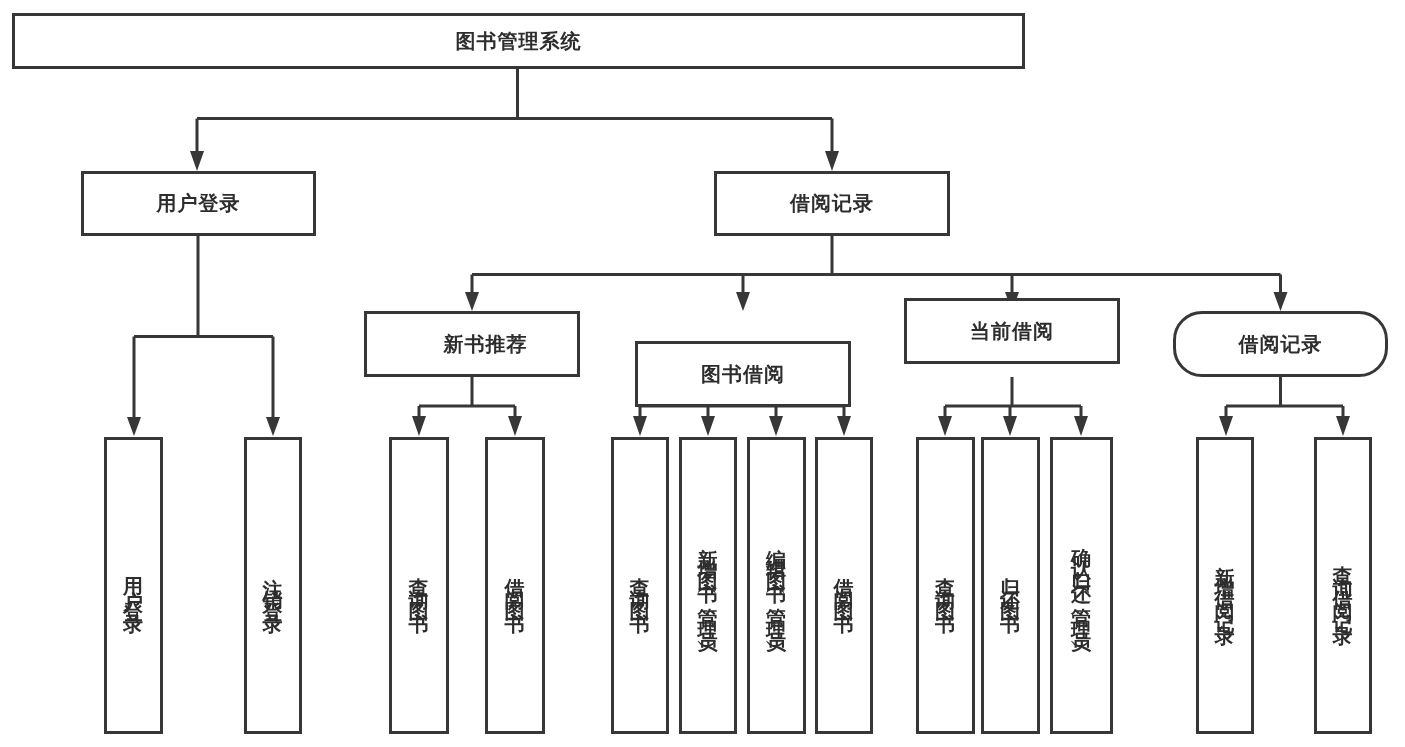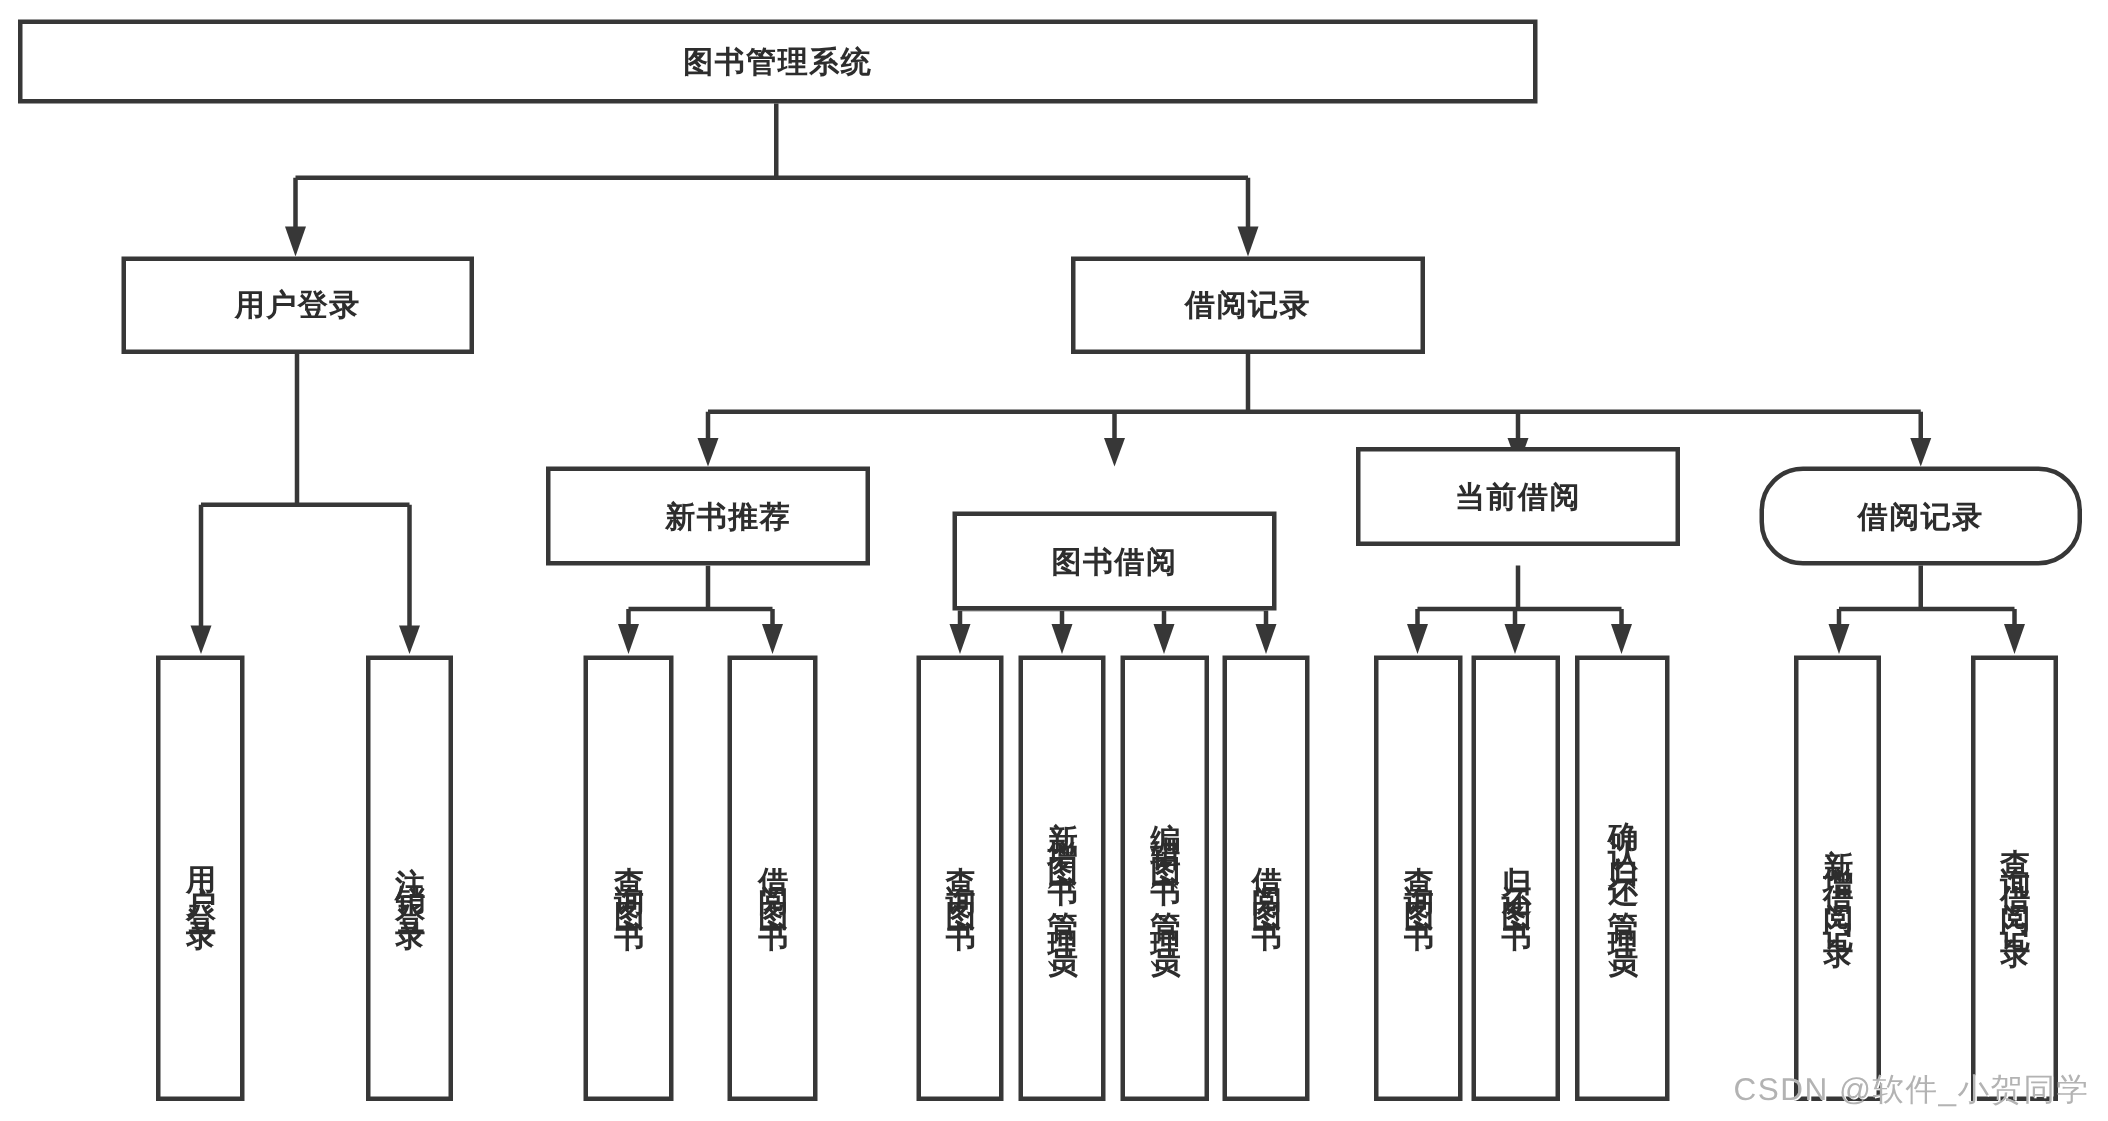--- a/index.html
+++ b/index.html
@@ -138,15 +138,14 @@
     <span class="vtext">确认归还（管理员）</span>
   </div>
 
   <div class="node leaf" style="left:1196px;top:437px;width:58px;height:297px;">
     <span class="vtext">新增借阅记录</span>
   </div>
   <div class="node leaf" style="left:1314px;top:437px;width:58px;height:297px;">
     <span class="vtext">查询借阅记录</span>
   </div>
 
-  <div class="watermark">CSDN @软件_小贺同学</div>
 
 </div>
 
 </body></html>

